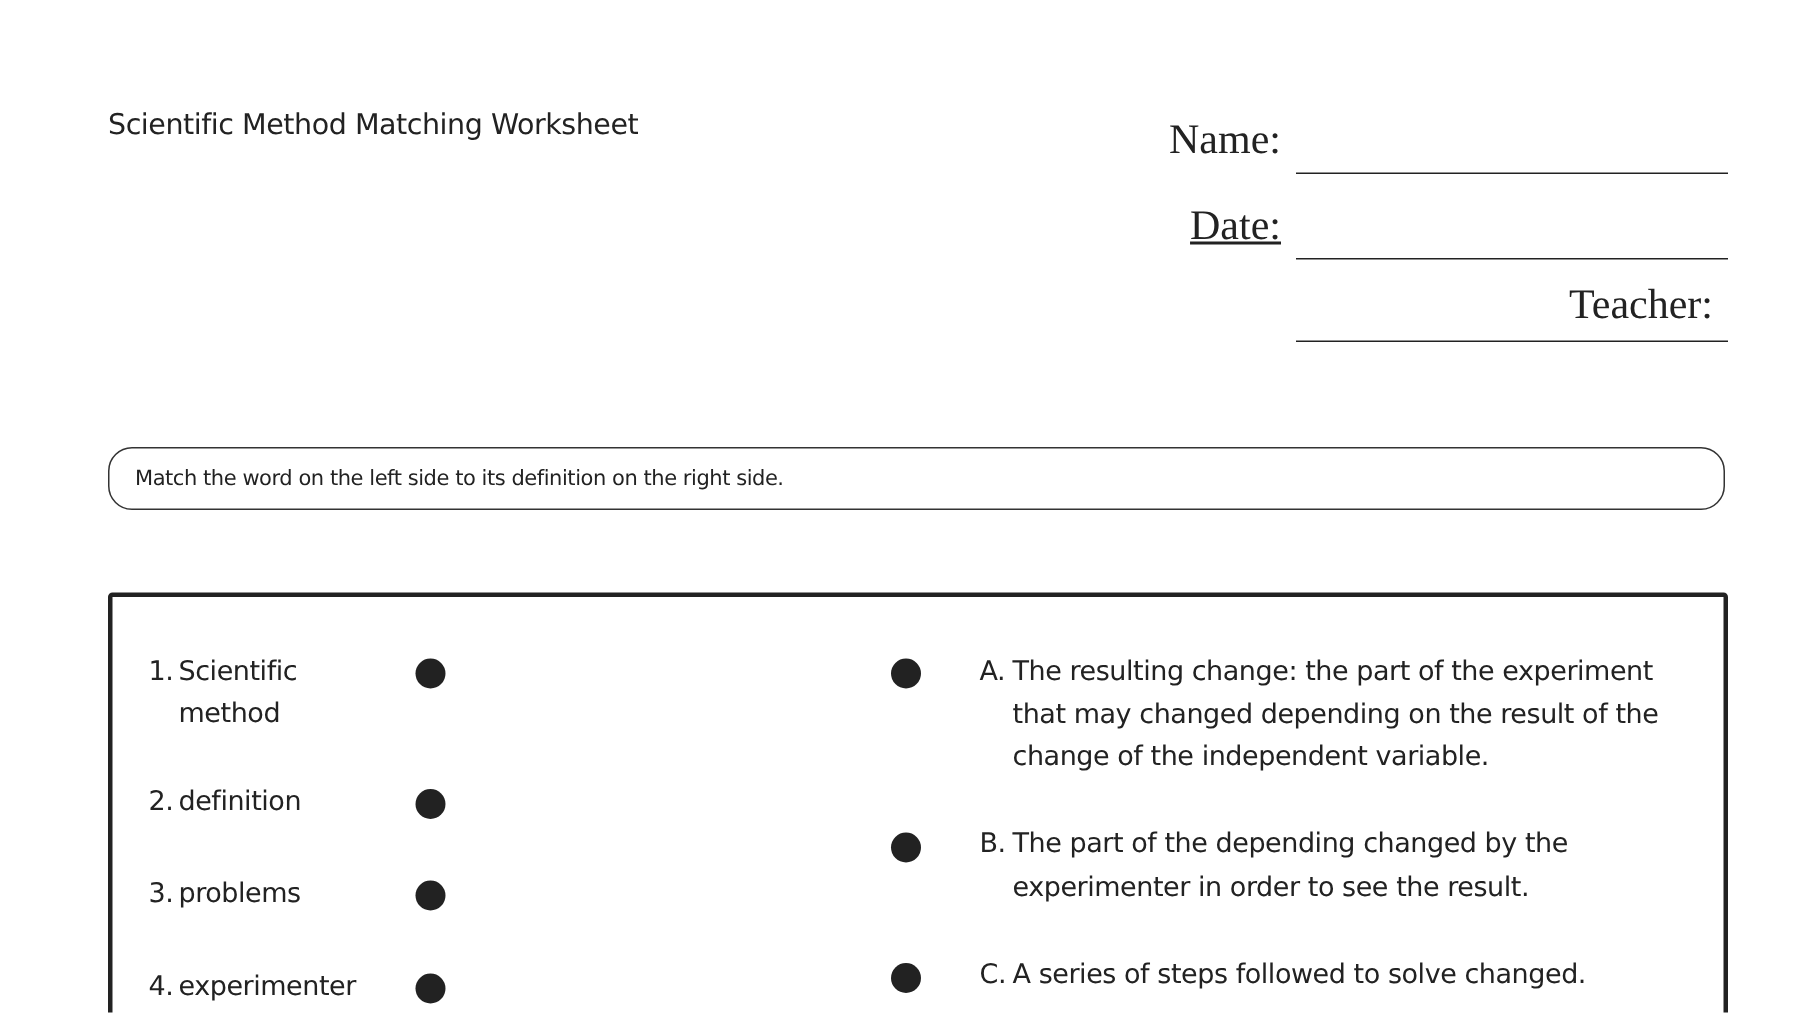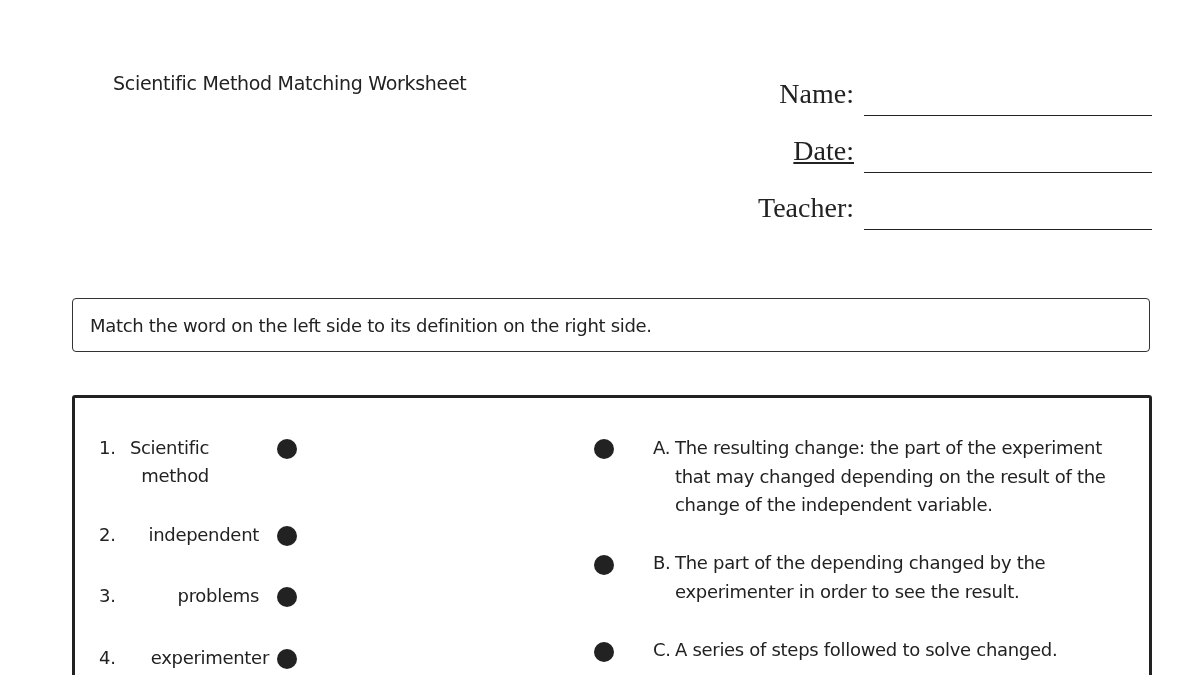--- a/index.html
+++ b/index.html
@@ -1,66 +1,66 @@
 <!DOCTYPE html>
 <html><head>
   <meta charset="utf-8">
   <style>
     html, body { margin: 0; padding: 0; background: #ffffff; }
     body { width: 1200px; height: 675px; overflow: hidden; position: relative; color: #222; font-family: "DejaVu Sans", "Liberation Sans", sans-serif; }
-    .title { position: absolute; left: 72px; top: 72px; font-size: 19px; letter-spacing: -0.3px; color: #222; margin-left: 41px; }
+    .title { position: absolute; left: 72px; top: 72px; font-size: 19px; letter-spacing: -0.3px; color: #222; }
     .fields { position: absolute; left: 700px; top: 76px; width: 452px; }
     .field-row { position: absolute; right: 0; display: flex; align-items: flex-end; height: 40px; }
     .field-label { font-family: "Liberation Serif", "DejaVu Serif", serif; font-size: 28px; color: #222; text-align: right; margin-right: 10px; line-height: 1; padding-bottom: 8px; }
     .field-line { width: 288px; border-bottom: 1.5px solid #222; height: 1px; margin-bottom: 0; }
-    .instructions { position: absolute; left: 72px; top: 298px; width: 1078px; height: 54px; border: 1.5px solid #333; border-radius: 4px; box-sizing: border-box; display: flex; align-items: center; padding-left: 17px; font-size: 18px; letter-spacing: -0.3px; }
+    .instructions { position: absolute; left: 72px; top: 298px; width: 1078px; height: 42px; border: 1.5px solid #333; border-radius: 16px; box-sizing: border-box; display: flex; align-items: center; padding-left: 17px; font-size: 14px; letter-spacing: -0.3px; }
     .match-box { position: absolute; left: 72px; top: 395px; width: 1080px; height: 300px; border: 3px solid #222; border-radius: 3px; box-sizing: border-box; }
     .term { position: absolute; font-size: 18px; letter-spacing: -0.3px; line-height: 28px; }
     .term .num { position: absolute; left: 0; }
-    .term .text { display: block; padding-left: 20px; text-align: right; }
+    .term .text { display: block; padding-left: 20px; }
     .dot { position: absolute; width: 20px; height: 20px; border-radius: 50%; background: #222; }
     .def { position: absolute; font-size: 18px; letter-spacing: -0.3px; line-height: 28.5px; width: 460px; }
     .def .letter { position: absolute; left: 0; }
     .def .text { display: block; padding-left: 22px; }
   </style>
 </head>
 <body>
 
 <div class="title">Scientific Method Matching Worksheet</div>
 
 <div class="fields">
   <div class="field-row" style="top:0px;">
     <span class="field-label">Name:</span>
     <span class="field-line"></span>
   </div>
   <div class="field-row" style="top:57px;text-decoration:underline;">
     <span class="field-label">Date:</span>
     <span class="field-line"></span>
   </div>
-  <div class="field-row" style="top:114px;">
+  <div class="field-row" style="top:114px;flex-direction:column;">
     <span class="field-label">Teacher:</span>
     <span class="field-line"></span>
   </div>
 </div>
 
 <div class="instructions">
   <span>Match the word on the left side to its definition on the right side.</span>
 </div>
 
 <div class="match-box"></div>
 
 <div class="term" style="left:99px; top:434px; width:110px;">
   <span class="num">1.</span>
   <span class="text">Scientific method</span>
 </div>
 <div class="dot" style="left:277px; top:439px;"></div>
 
 <div class="term" style="left:99px; top:521px; width:160px;">
   <span class="num">2.</span>
-  <span class="text">independent</span>
+  <span class="text">definition</span>
 </div>
 <div class="dot" style="left:277px; top:526px;"></div>
 
 <div class="term" style="left:99px; top:582px; width:160px;">
   <span class="num">3.</span>
   <span class="text">problems</span>
 </div>
 <div class="dot" style="left:277px; top:587px;"></div>
 
 <div class="term" style="left:99px; top:644px; width:170px;">

